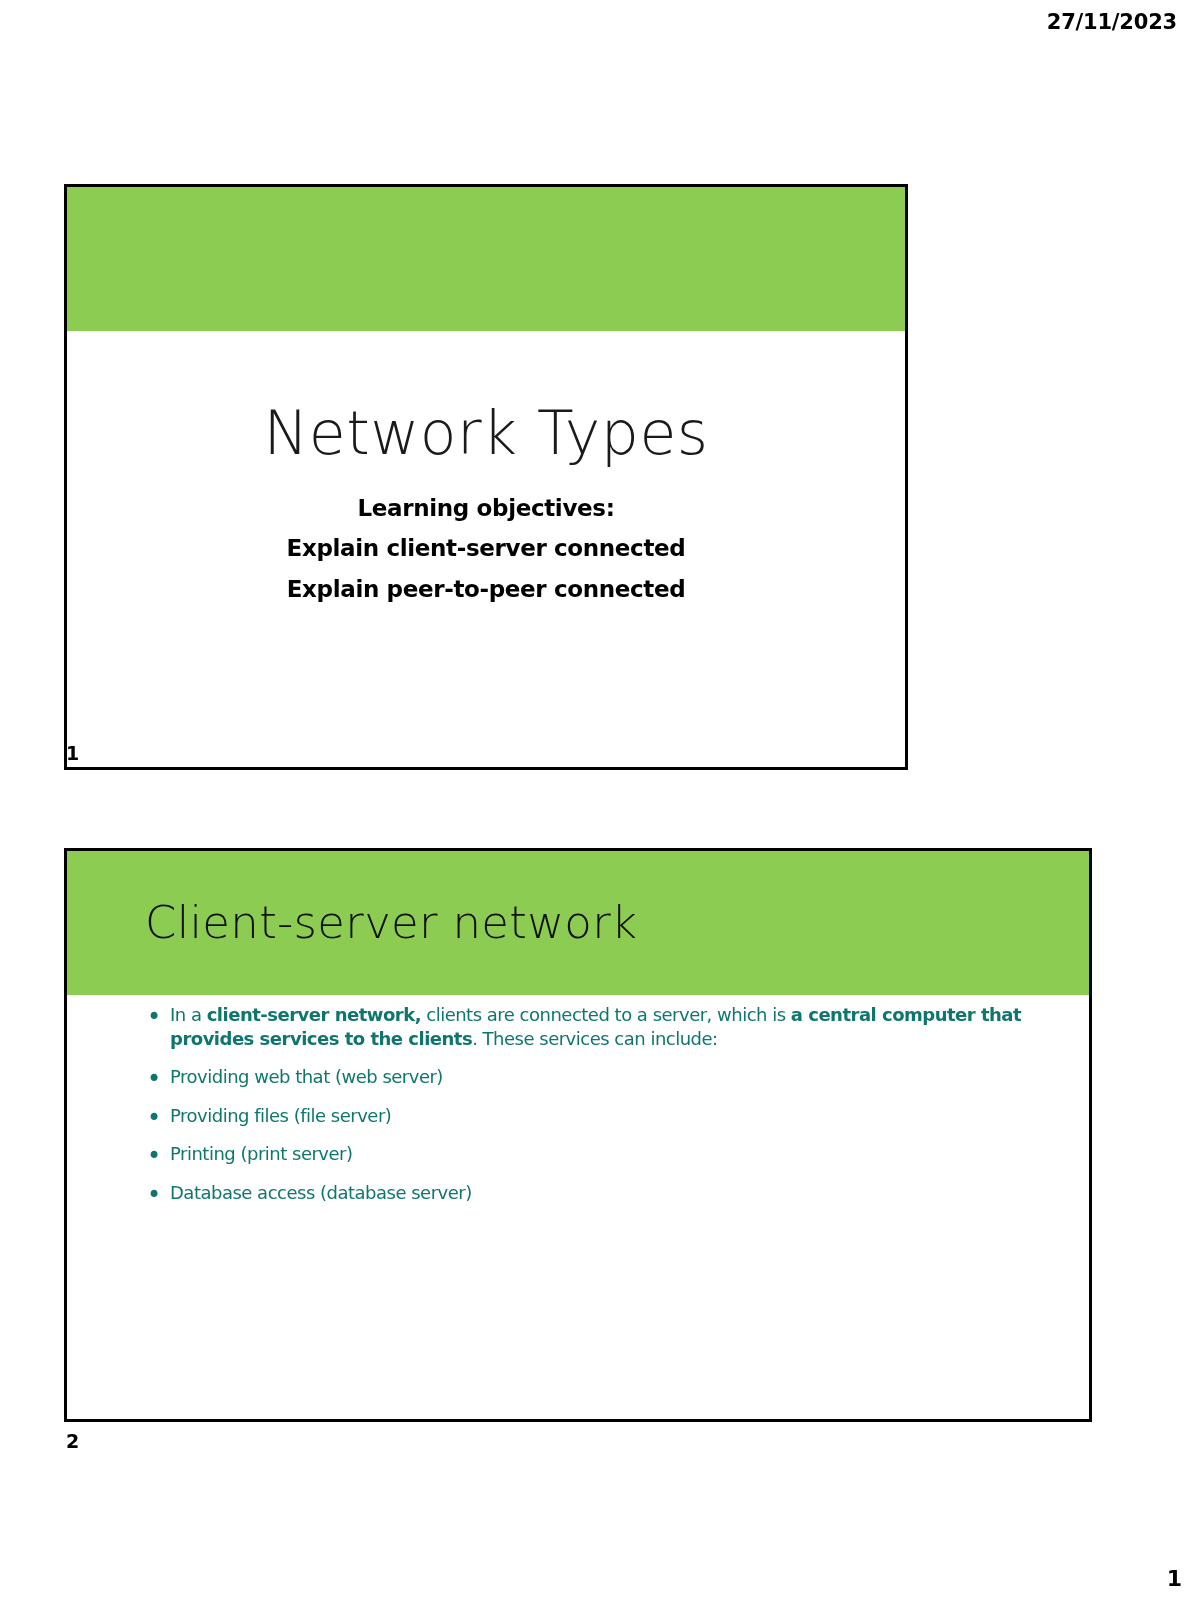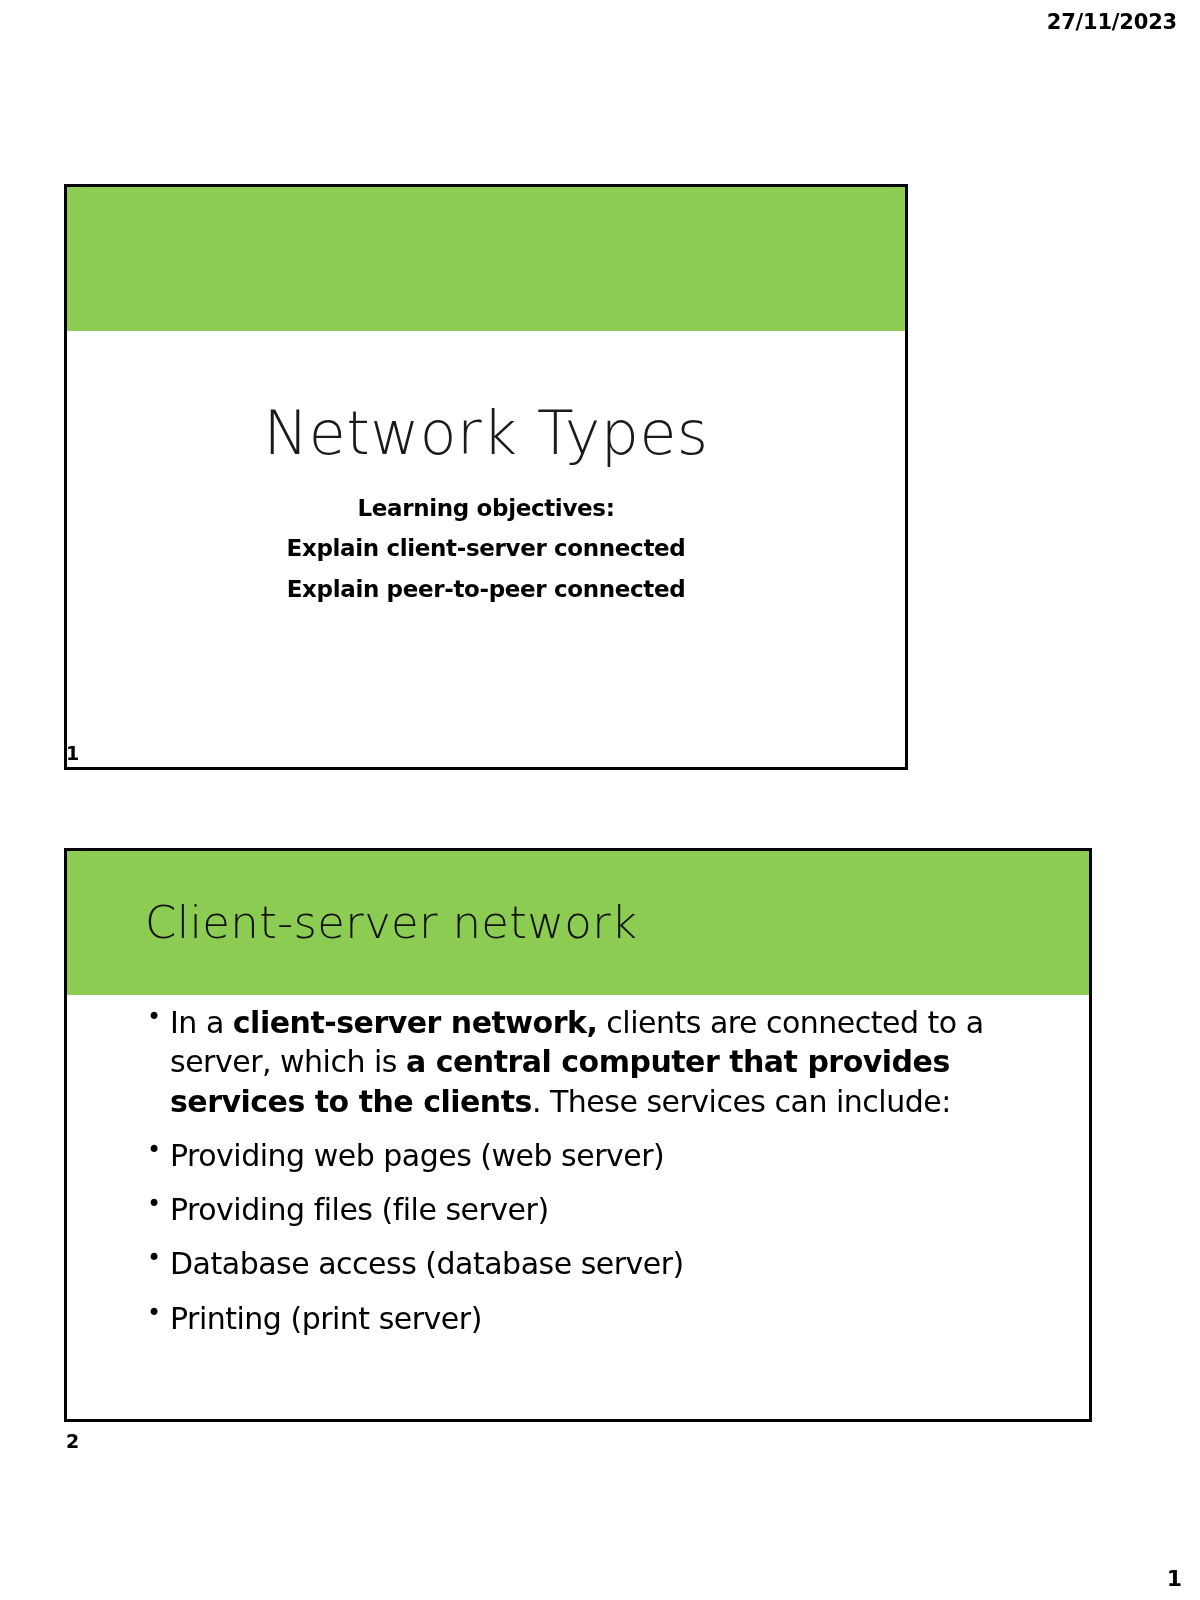--- a/index.html
+++ b/index.html
@@ -125,24 +125,24 @@
     top: 152px;
     list-style: none;
     margin: 0;
     padding: 0;
   }
   .body-item {
     position: relative;
     padding-left: 23px;
     margin-bottom: 15px;
     font-family: "DejaVu Sans", "Liberation Sans", sans-serif;
-    font-size: 30px;
+    font-size: 18px;
     line-height: 1.31;
     letter-spacing: -0.5px;
-    color: #000000;
+    color: #0f766e;
   }
   .body-item:last-child { margin-bottom: 0; }
   .body-item::before {
     content: "\2022";
     position: absolute;
     left: 0;
     top: -1px;
     font-size: 24px;
     line-height: 1.31;
   }
@@ -170,22 +170,22 @@
 <div class="slide-caption" id="caption-1">1</div>
 
 <section class="slide" id="slide-2">
   <div class="slide-band"></div>
 
   <h2 class="slide-heading">Client-server network</h2>
 
   <ul class="body-list" id="slide-2-bullets">
 
   <li class="body-item"><span>In a </span><b>client-server network,</b><span> clients are connected to a server, which is </span><b>a central computer that provides services to the clients</b><span>. These services can include:</span></li>
-      <li class="body-item"><span>Providing web pages (web server)</span></li>
+      <li class="body-item"><span>Providing web that (web server)</span></li>
       <li class="body-item"><span>Providing files (file server)</span></li>
+      <li class="body-item"><span>Printing (print server)</span></li>
       <li class="body-item"><span>Database access (database server)</span></li>
-      <li class="body-item"><span>Printing (print server)</span></li>
     </ul>
 </section>
 
 <div class="slide-caption" id="caption-2">2</div>
 
 <div class="page-number">1</div>
 
 </body></html>

